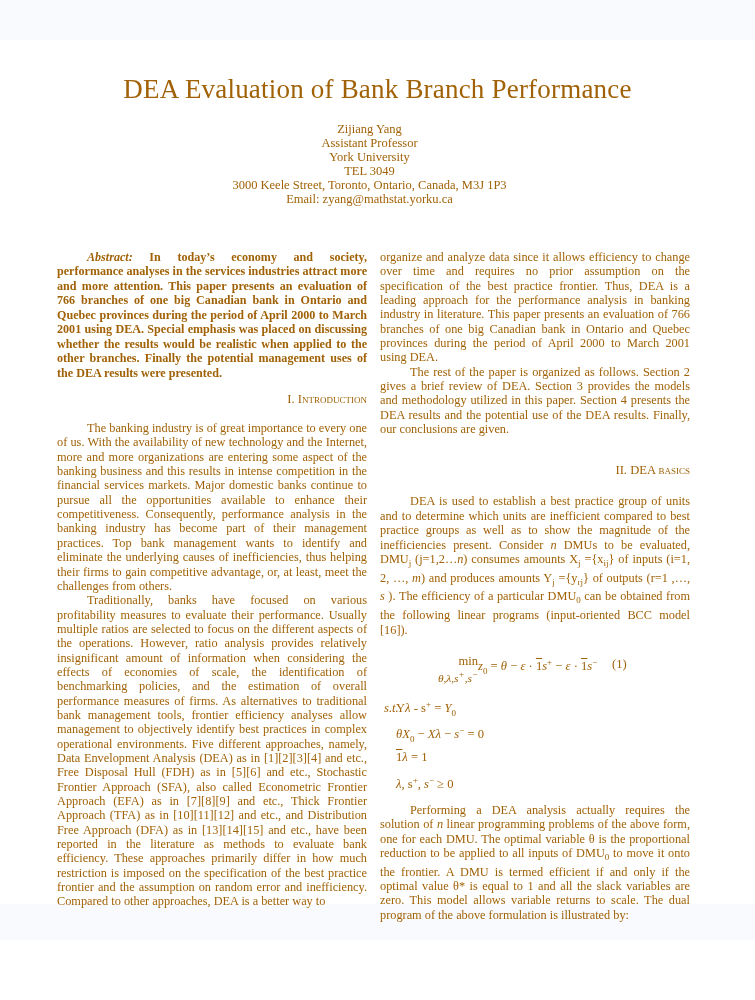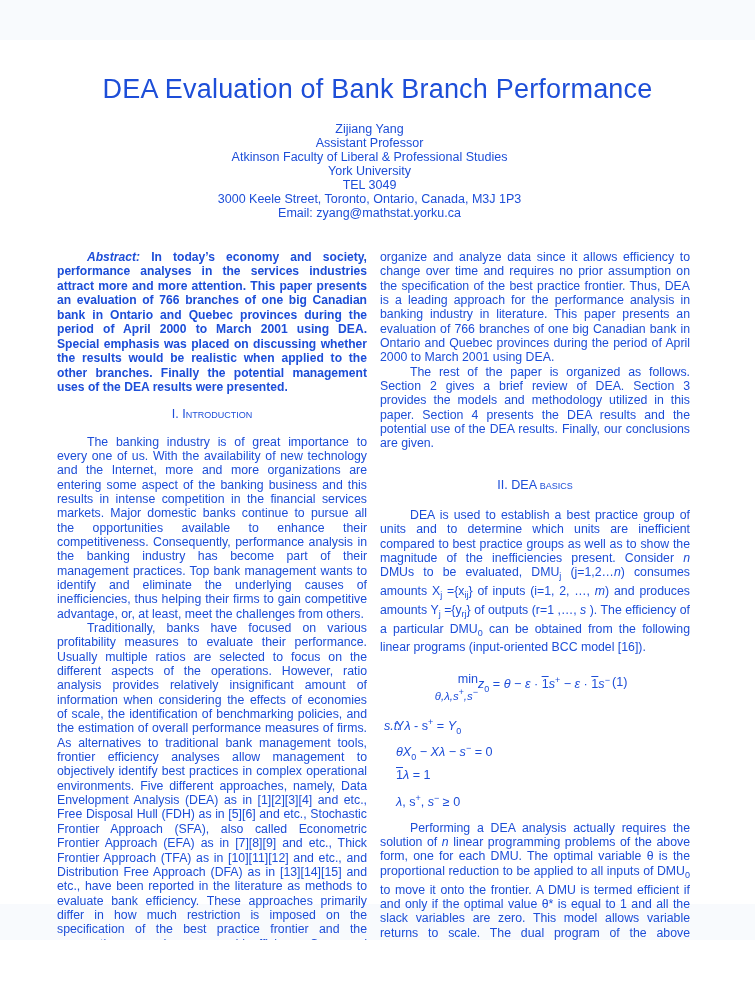--- a/index.html
+++ b/index.html
@@ -2,22 +2,22 @@
 <html><head>
 <meta charset="utf-8">
 <style>
   * { margin: 0; padding: 0; box-sizing: border-box; }
   html, body { background: #ffffff; }
   .page {
     position: relative;
     width: 755px;
     height: 940px;
     background: #ffffff;
-    font-family: Liberation Sans, sans-serif;
-    color: #1d4ed8;
+    font-family: Liberation Serif, serif;
+    color: #a16207;
     overflow: hidden;
   }
   .band { position: absolute; left: 0; right: 0; background: #f8fafd; }
   .band-top { top: 0; height: 40px; }
   .band-bottom { bottom: 0; height: 36px; }
 
   .title {
     position: absolute;
     top: 74px; left: 0; right: 0;
     text-align: center;
@@ -57,21 +57,21 @@
     text-align: justify;
     text-indent: 30px;
     margin-bottom: 11px;
   }
   .abs-label { font-style: italic; }
 
   .sec {
     font-size: 12.6px;
     font-weight: normal;
     font-variant: small-caps;
-    text-align: center;
+    text-align: right;
     margin-top: 12px;
     margin-bottom: 14px;
   }
   .sec2 { margin-top: 27px; margin-bottom: 16px; }
 
   sup { font-size: 9px; }
   sub { font-size: 9px; }
 
   .equation {
     position: relative;
@@ -110,21 +110,20 @@
 
 <div class="page">
   <div class="band band-top"></div>
   <div class="band band-bottom"></div>
 
   <h1 class="title">DEA Evaluation of Bank Branch Performance</h1>
 
   <div class="authors">
     <div>Zijiang Yang</div>
     <div>Assistant Professor</div>
-    <div>Atkinson Faculty of Liberal &amp; Professional Studies</div>
     <div>York University</div>
     <div>TEL 3049</div>
     <div>3000 Keele Street, Toronto, Ontario, Canada, M3J 1P3</div>
     <div>Email: zyang@mathstat.yorku.ca</div>
   </div>
 
   <div class="cols">
     <div class="col">
       <p class="abstract"><span class="abs-label">Abstract:</span> <span>In today’s economy and society, performance analyses in the services industries attract more and more attention. This paper presents an evaluation of 766 branches of one big Canadian bank in Ontario and Quebec provinces during the period of April 2000 to March 2001 using DEA. Special emphasis was placed on discussing whether the results would be realistic when applied to the other branches. Finally the potential management uses of the DEA results were presented.</span></p>
 

